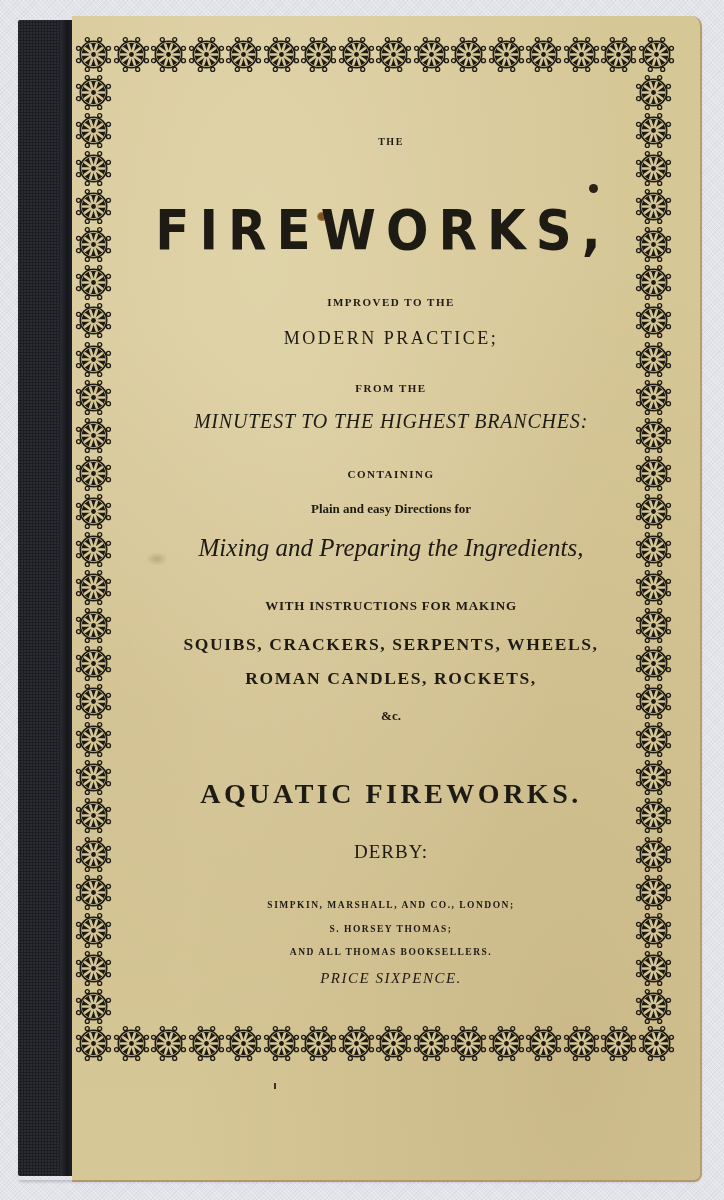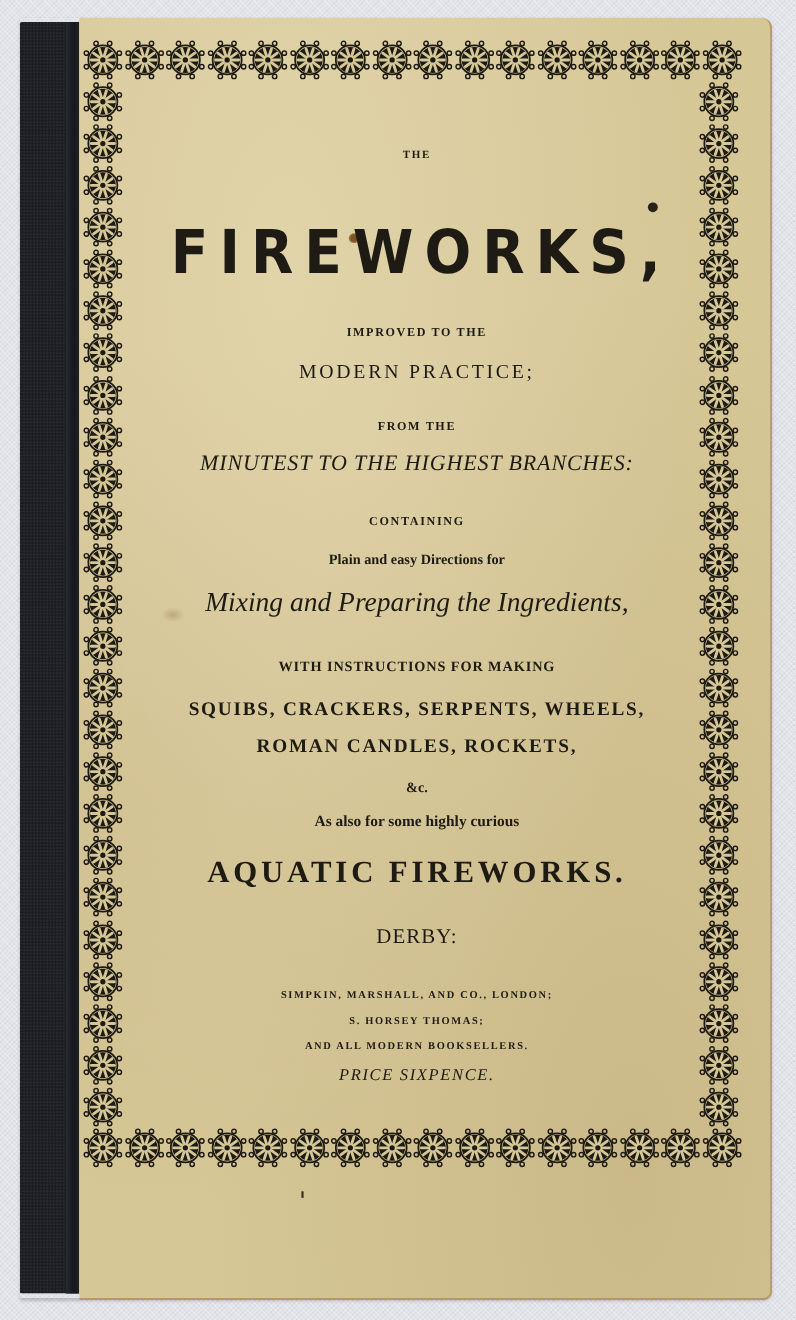--- a/index.html
+++ b/index.html
@@ -49,21 +49,21 @@
   .rosette svg { width: 37px; height: 37px; display: block; }
   .border-top { left: 3px; top: 20px; width: 600px; justify-content: space-between; }
   .border-bottom { left: 3px; top: 1009px; width: 600px; justify-content: space-between; }
   .border-left { left: 3px; top: 58px; height: 951px; justify-content: space-between; }
   .border-right { left: 563px; top: 58px; height: 951px; justify-content: space-between; }
 
   .title-block {
     position: absolute; left: 48px; top: 58px; width: 510px; height: 950px;
     color: #1e1a14; text-align: center;
   }
-  .line { position: absolute; left: 4px; width: 100%; white-space: nowrap; }
+  .line { position: absolute; left: 16px; width: 100%; white-space: nowrap; }
   .t-the { top: 62px; font-size: 10px; font-weight: bold; letter-spacing: 1.5px; }
   .t-art { top: 90px; font-size: 21px; letter-spacing: 0.5px; }
   .t-fireworks {
     top: 124px; font-family: "DejaVu Sans", "Liberation Sans", sans-serif;
     font-weight: bold; font-size: 50px; letter-spacing: 10px; left: 8px;
     transform: scaleY(1.1); transform-origin: top center;
   }
   .t-improved { top: 222px; font-size: 11px; font-weight: bold; letter-spacing: 1.5px; }
   .t-modern { top: 254px; font-size: 18px; letter-spacing: 2.5px; }
   .t-from { top: 308px; font-size: 11px; font-weight: bold; letter-spacing: 1.5px; font-family: Liberation Serif, serif; }
@@ -2169,22 +2169,21 @@
       <div class="line t-modern">MODERN PRACTICE;</div>
       <div class="line t-from">FROM THE</div>
       <div class="line t-minutest">MINUTEST TO THE HIGHEST BRANCHES:</div>
       <div class="line t-containing">CONTAINING</div>
       <div class="line t-plain">Plain and easy Directions for</div>
       <div class="line t-mixing">Mixing and Preparing the Ingredients,</div>
       <div class="line t-with">WITH INSTRUCTIONS FOR MAKING</div>
       <div class="line t-squibs">SQUIBS, CRACKERS, SERPENTS, WHEELS,</div>
       <div class="line t-roman">ROMAN CANDLES, ROCKETS,</div>
       <div class="line t-etc">&amp;c.</div>
-      <div class="line t-asalso">As also for some highly curious</div>
       <div class="line t-aquatic">AQUATIC FIREWORKS.</div>
       <div class="line t-derby">DERBY:</div>
       <div class="line t-simpkin">SIMPKIN, MARSHALL, AND CO., LONDON;</div>
       <div class="line t-horsey">S. HORSEY THOMAS;</div>
-      <div class="line t-allother">AND ALL MODERN BOOKSELLERS.</div>
+      <div class="line t-allother">AND ALL THOMAS BOOKSELLERS.</div>
       <div class="line t-price">PRICE SIXPENCE.</div>
     </div>
   </div>
 </div>
 
 </body></html>

